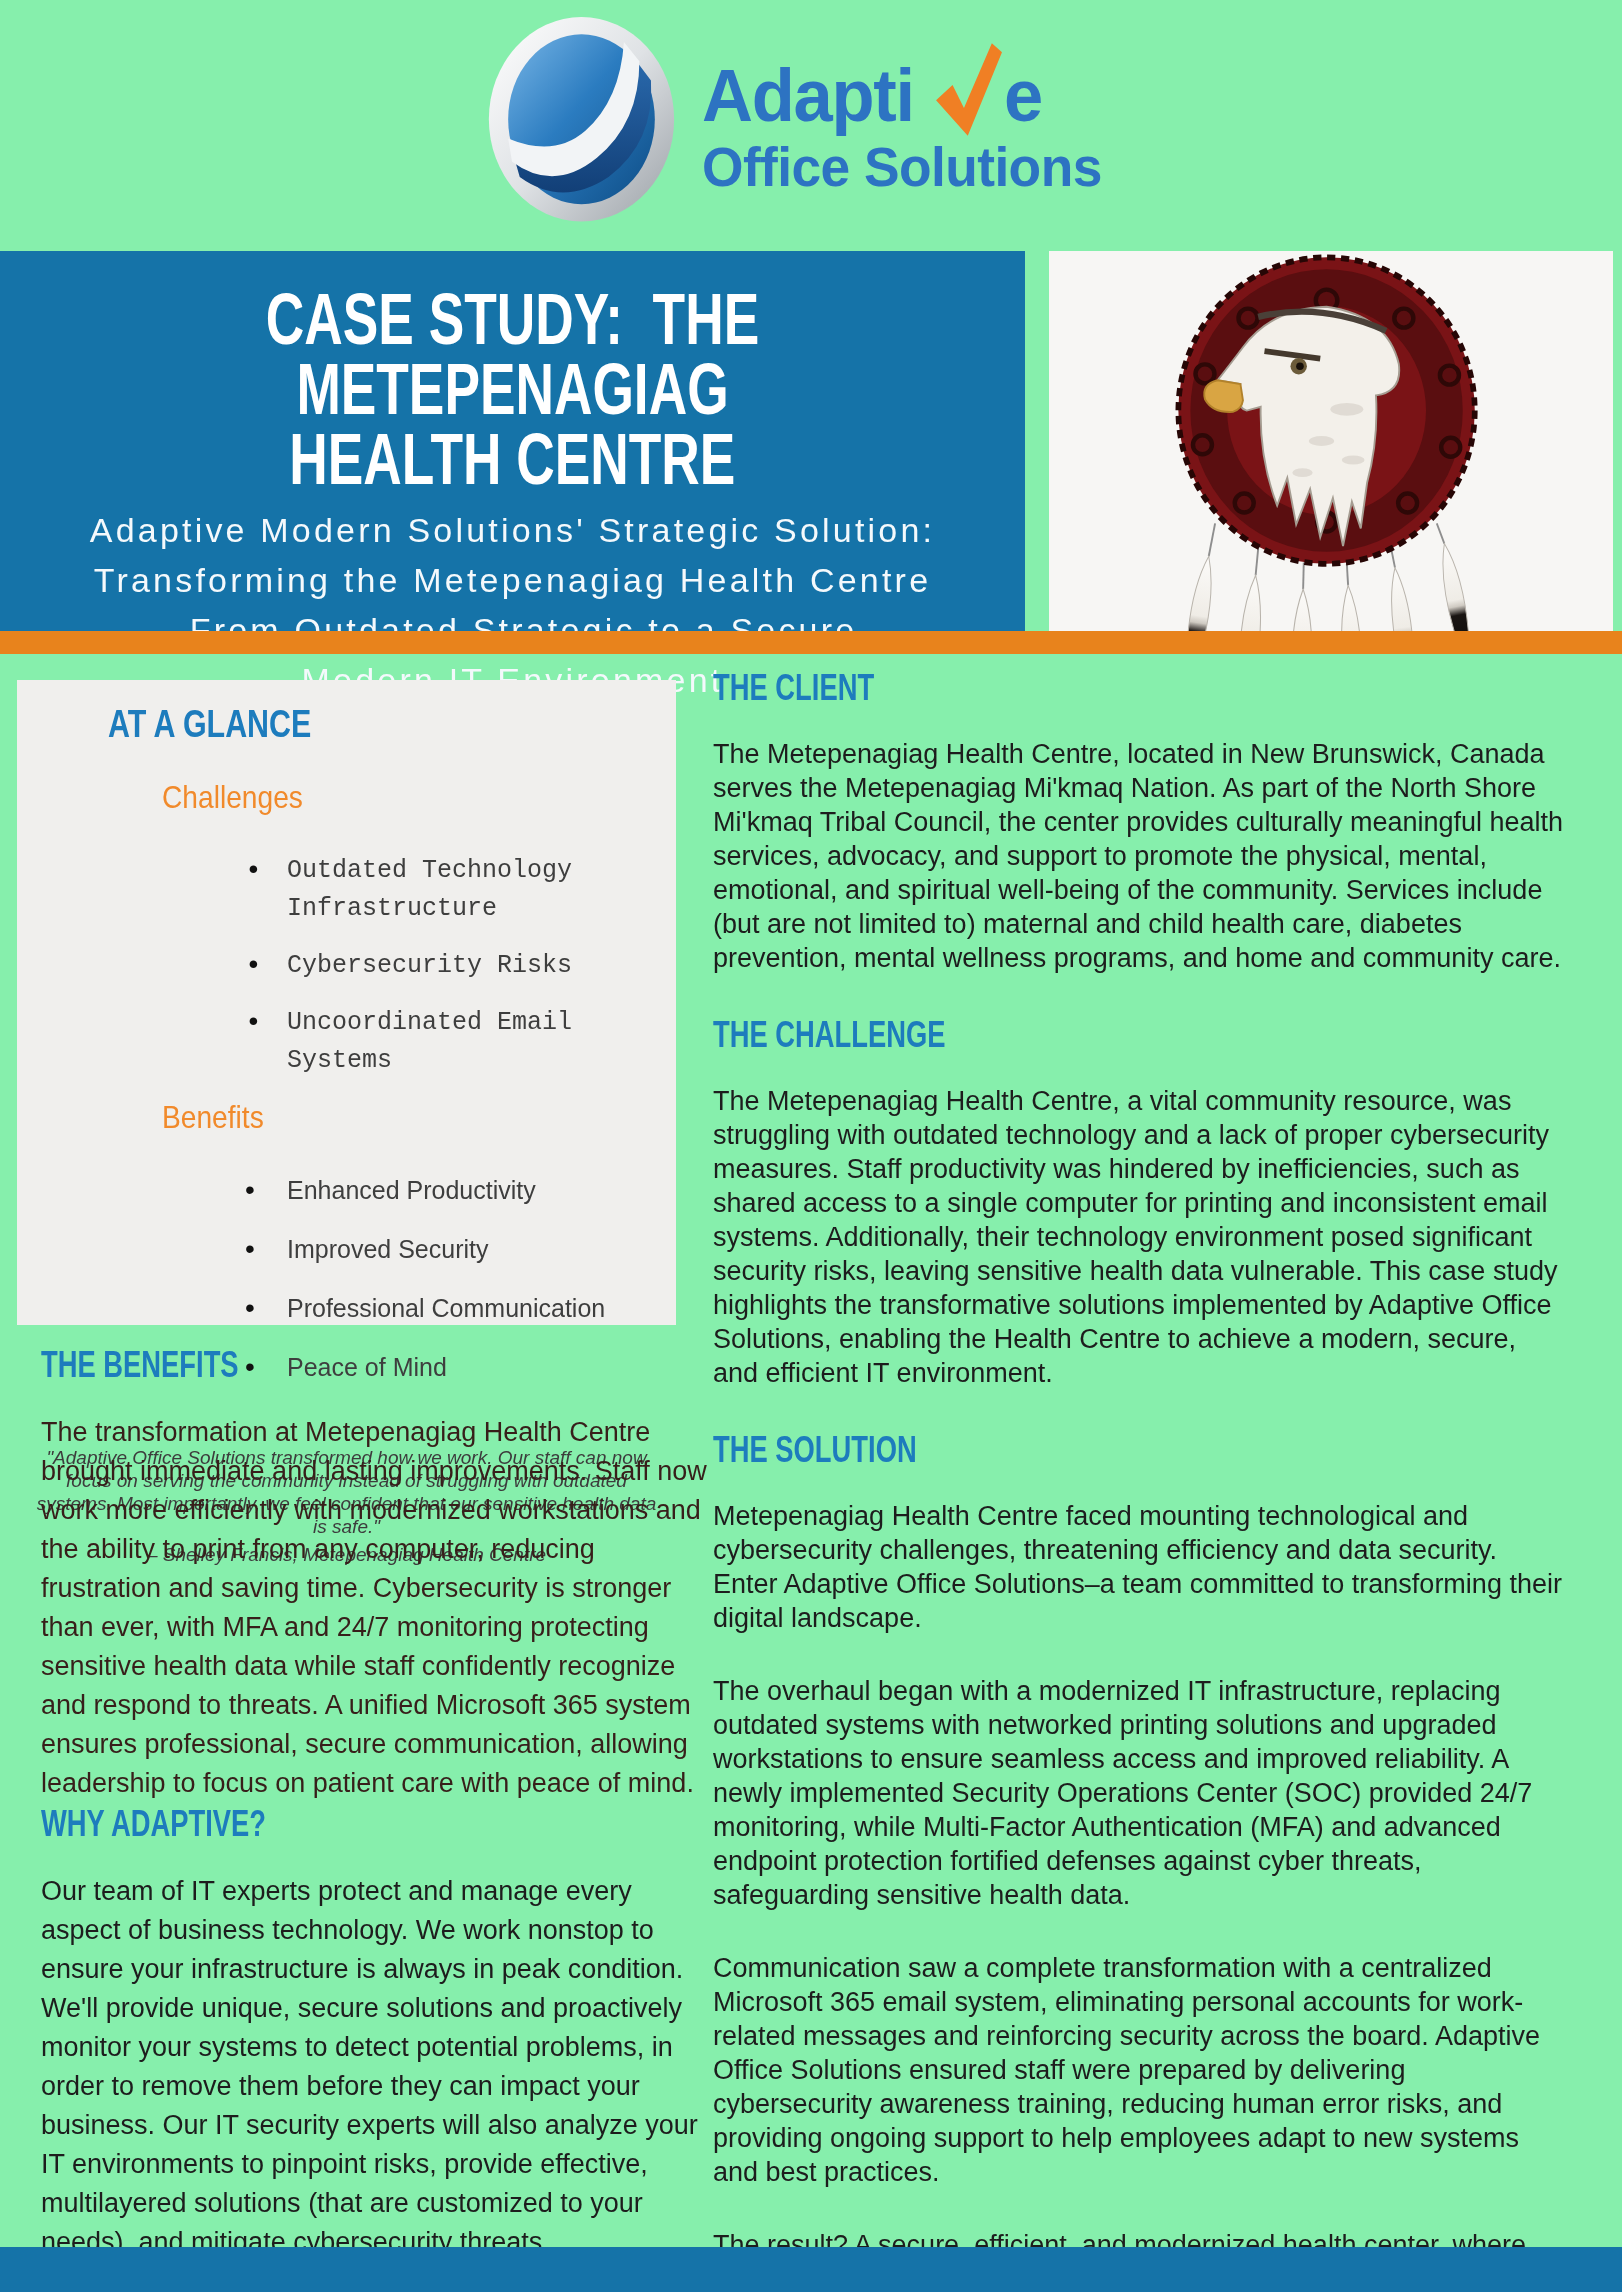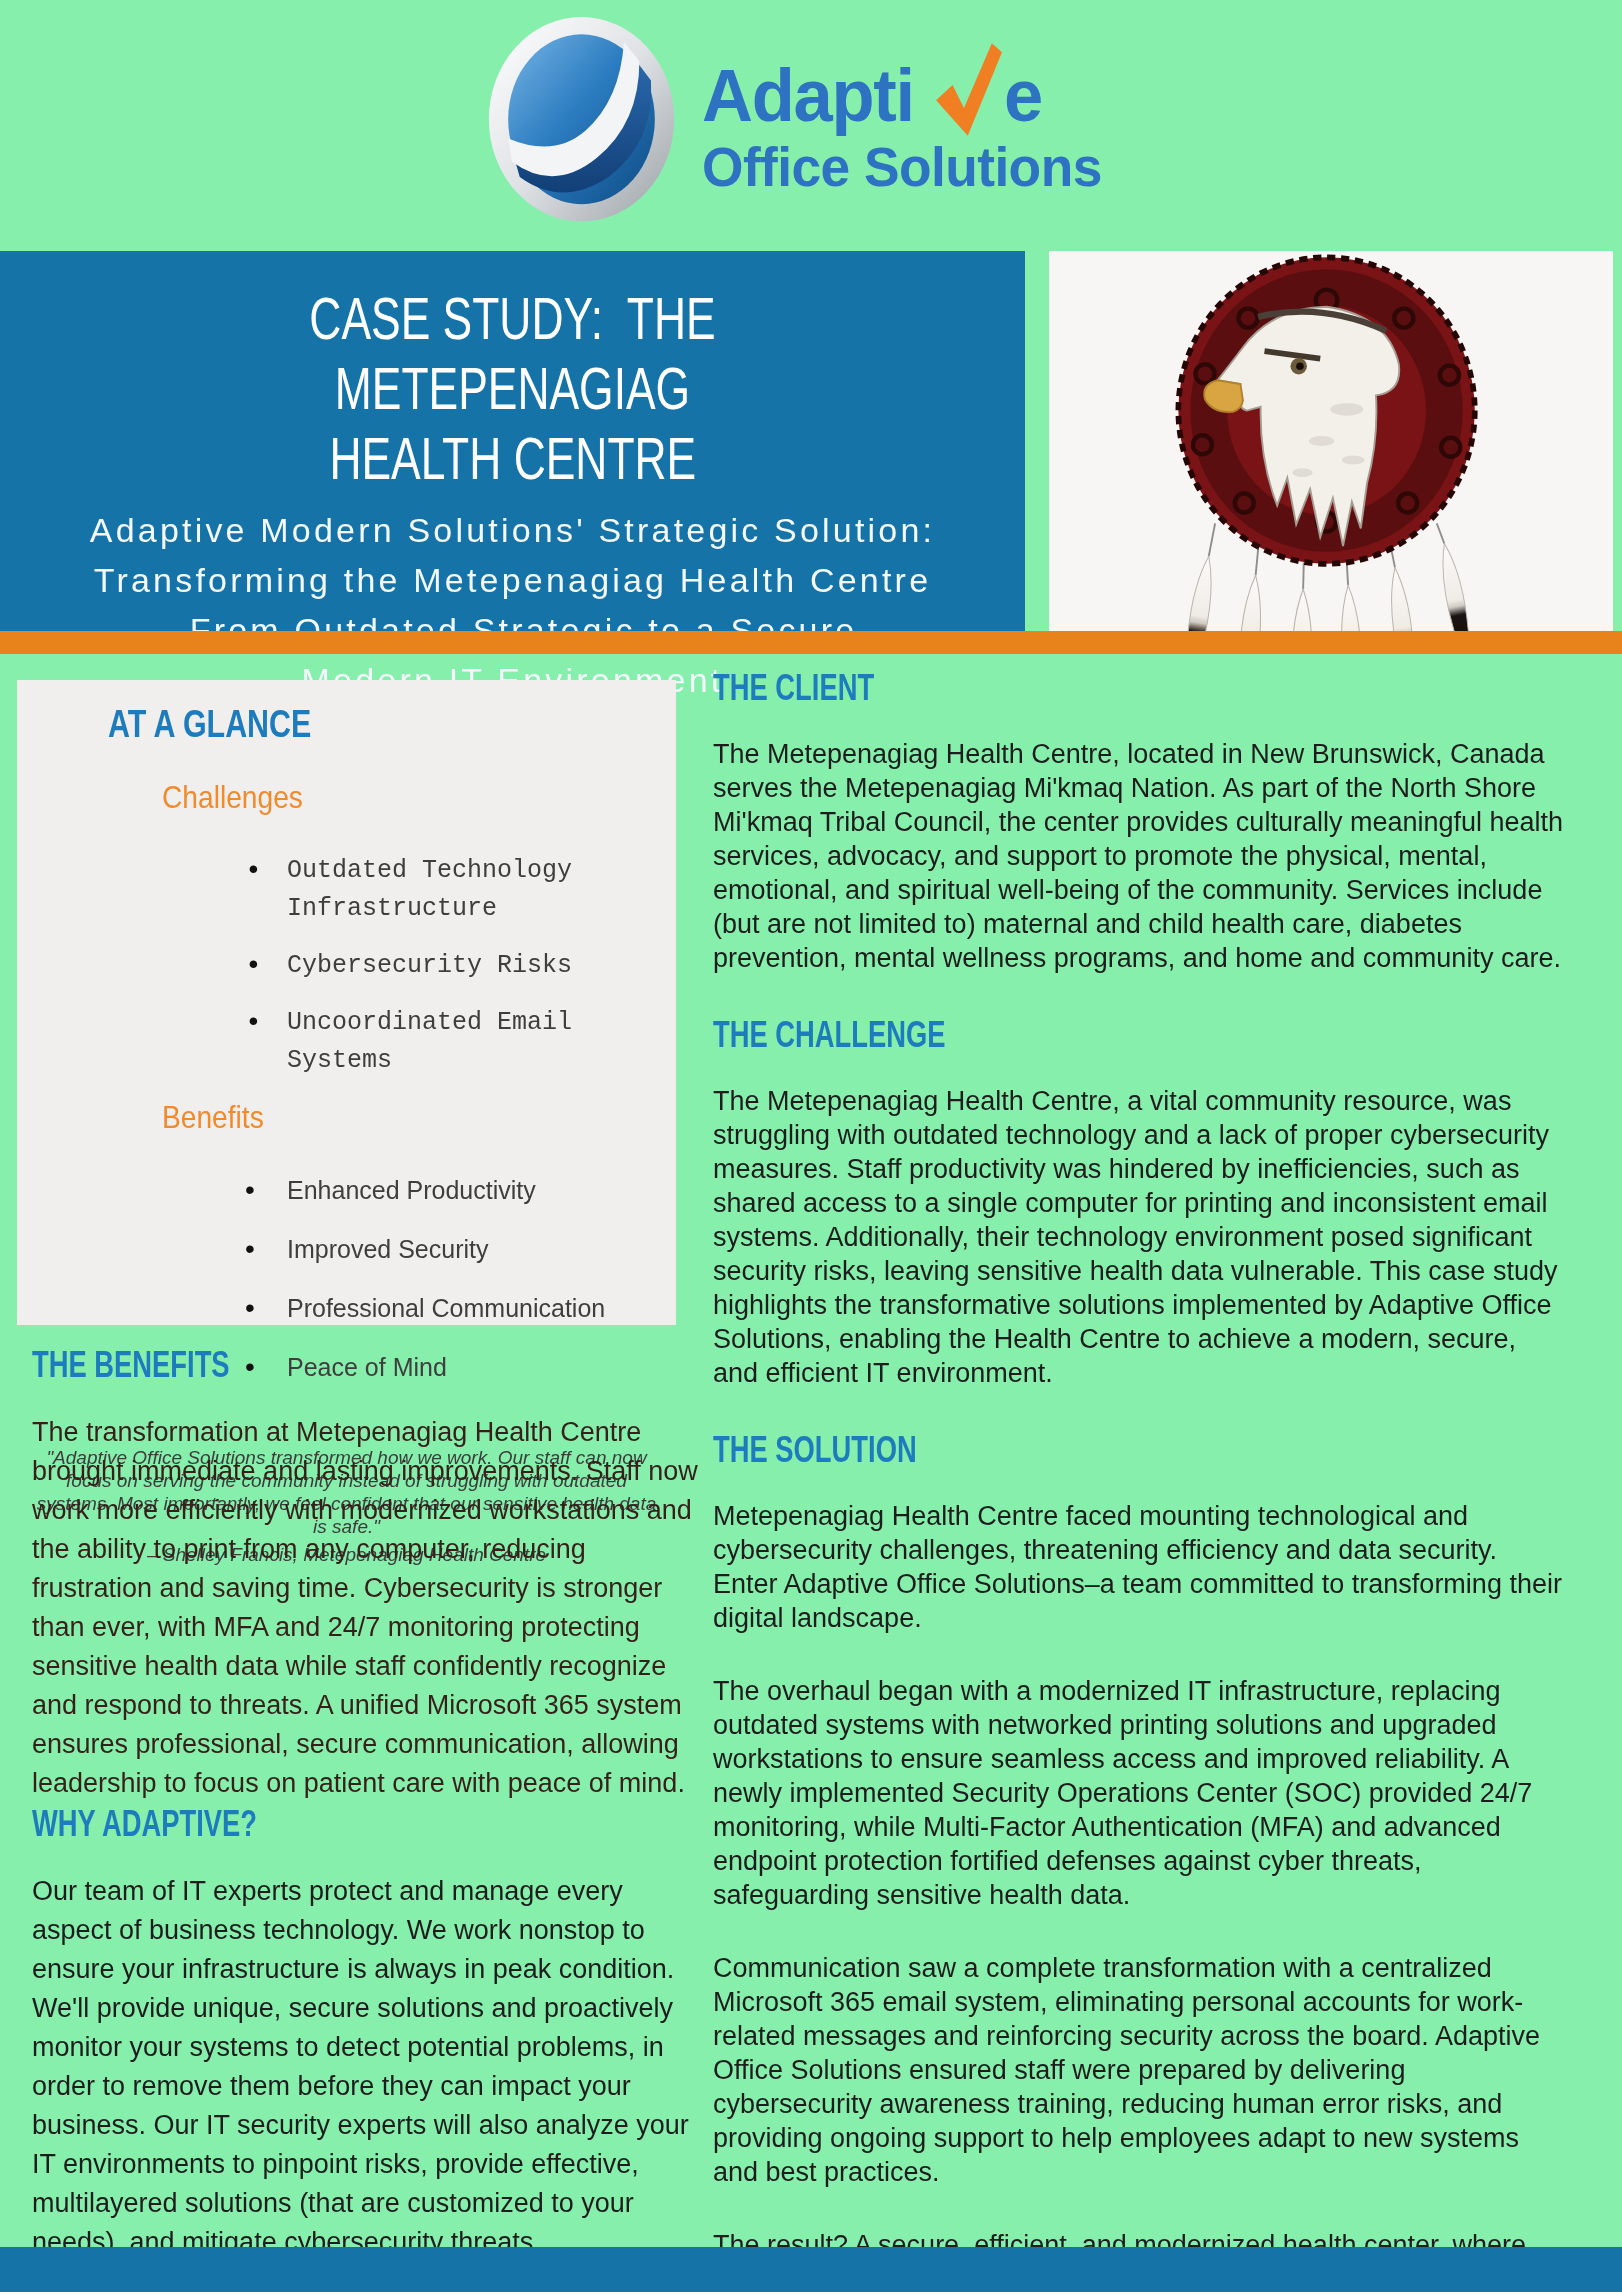--- a/index.html
+++ b/index.html
@@ -10,21 +10,21 @@
   .logo{position:absolute;left:485px;top:14px;width:710px;height:209px;display:flex;align-items:center;gap:24px;}
   .logo-mark{width:193px;height:208px;flex:0 0 auto;}
   .wordmark{display:flex;flex-direction:column;line-height:1;}
   .word-top{font-size:75px;font-weight:bold;color:#2d73c2;letter-spacing:-1.3px;display:flex;align-items:flex-end;}
   .word-top .seg{display:inline-block;transform:scaleX(.94);transform-origin:left bottom;}
   .check-wrap{width:71px;height:95px;margin:0 1.3px -3.8px 3.8px;align-self:flex-end;}
   .word-bottom{font-size:55px;font-weight:bold;color:#2d73c2;letter-spacing:-0.6px;margin-top:6.3px;transform:scaleX(.97);transform-origin:left top;}
 
   
   .band{position:absolute;left:0;top:251px;width:1025px;height:380px;background:#1573a8;color:#ffffff;text-align:center;}
-  .band-title{margin-top:33px;font-weight:normal;font-size:60px;line-height:70px;}
+  .band-title{margin-top:33px;font-weight:bold;font-size:72px;line-height:70px;}
   .band-title .cxc{display:inline-block;transform:scaleX(.74);transform-origin:center;white-space:pre-wrap;}
   .band-sub{margin-top:11.4px;font-size:34px;line-height:50px;font-weight:normal;letter-spacing:3.2px;color:#f4f9fc;}
 
   .stripe{position:absolute;left:0;top:631px;width:1623px;height:23px;background:#e8831c;}
 
   
   .emblem{position:absolute;left:1049px;top:251px;width:564px;height:380px;background:#f7f6f4;}
   .emblem svg{display:block;width:100%;height:100%;}
 
   
@@ -34,21 +34,21 @@
   .sub-label{margin:33px 0 0 145px;font-size:32px;color:#f18a2b;}
   .sub-label .cx{display:inline-block;transform:scaleX(.88);transform-origin:left center;}
   .glance ul{list-style:none;margin:36px 0 0 228px;padding:0;font-size:25px;color:#3e3e3e;width:393px;}
   .glance ul.challenges li{margin-bottom:19px;line-height:38px;position:relative;padding-left:42px;font-family:Liberation Mono, monospace;}
   .glance ul.benefits li{margin-bottom:23px;line-height:36px;position:relative;padding-left:42px;}
   .glance li::before{content:"•";position:absolute;left:0;top:0;font-size:28px;color:#111;}
   .quote{margin:61px auto 0 auto;width:637px;font-size:19px;line-height:23px;font-style:italic;color:#3c3c3c;text-align:center;}
   .quote-attr{margin-top:5px;font-size:19px;line-height:23px;font-style:italic;color:#3c3c3c;text-align:center;}
 
   
-  .leftcol{position:absolute;left:32px;top:1344px;width:677px;}
+  .leftcol{position:absolute;left:41px;top:1344px;width:677px;}
   .rightcol{position:absolute;left:713px;top:667px;width:853px;}
   h3.sec{margin:0 0 27px 0;font-size:36px;font-weight:bold;color:#1d7cbd;}
   h3.sec .cx{display:inline-block;transform:scaleX(.76);transform-origin:left center;}
   .body-text{margin:0;font-size:27px;color:#1d1d1d;}
   .leftcol .body-text{line-height:39px;}
   .maroon{color:#371f1a;}
   .rightcol .body-text{line-height:34px;}
   .rightcol p.body-text{margin-bottom:39px;}
   .mt{margin-top:48px;}
   .rightcol h3.sec{margin-bottom:28px;}

